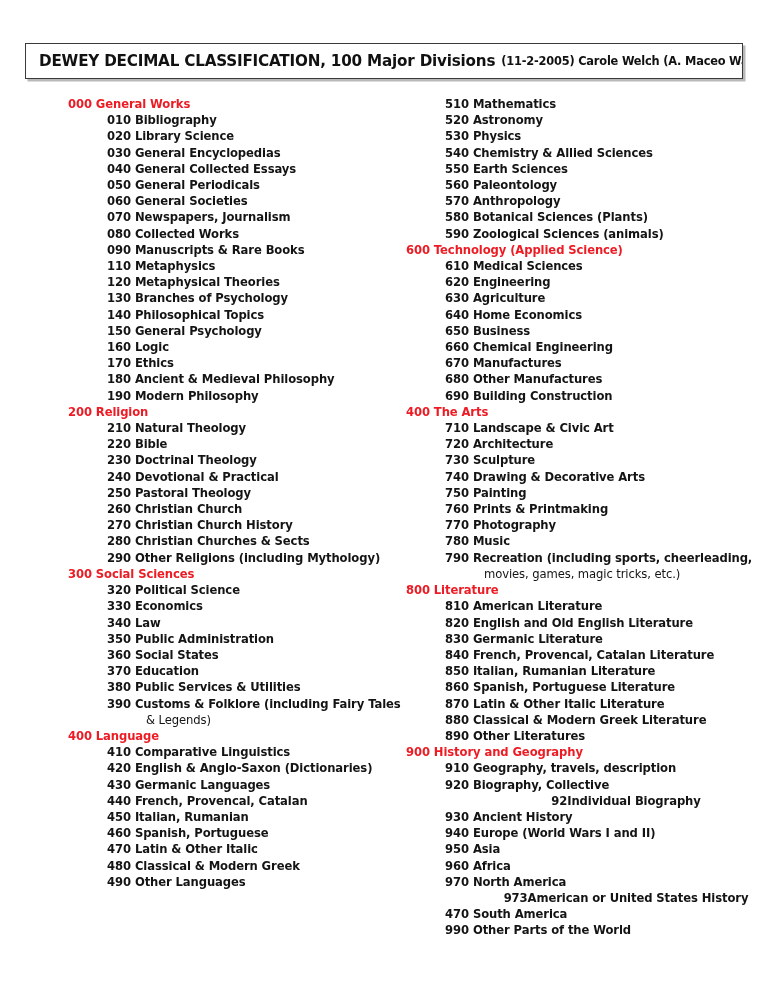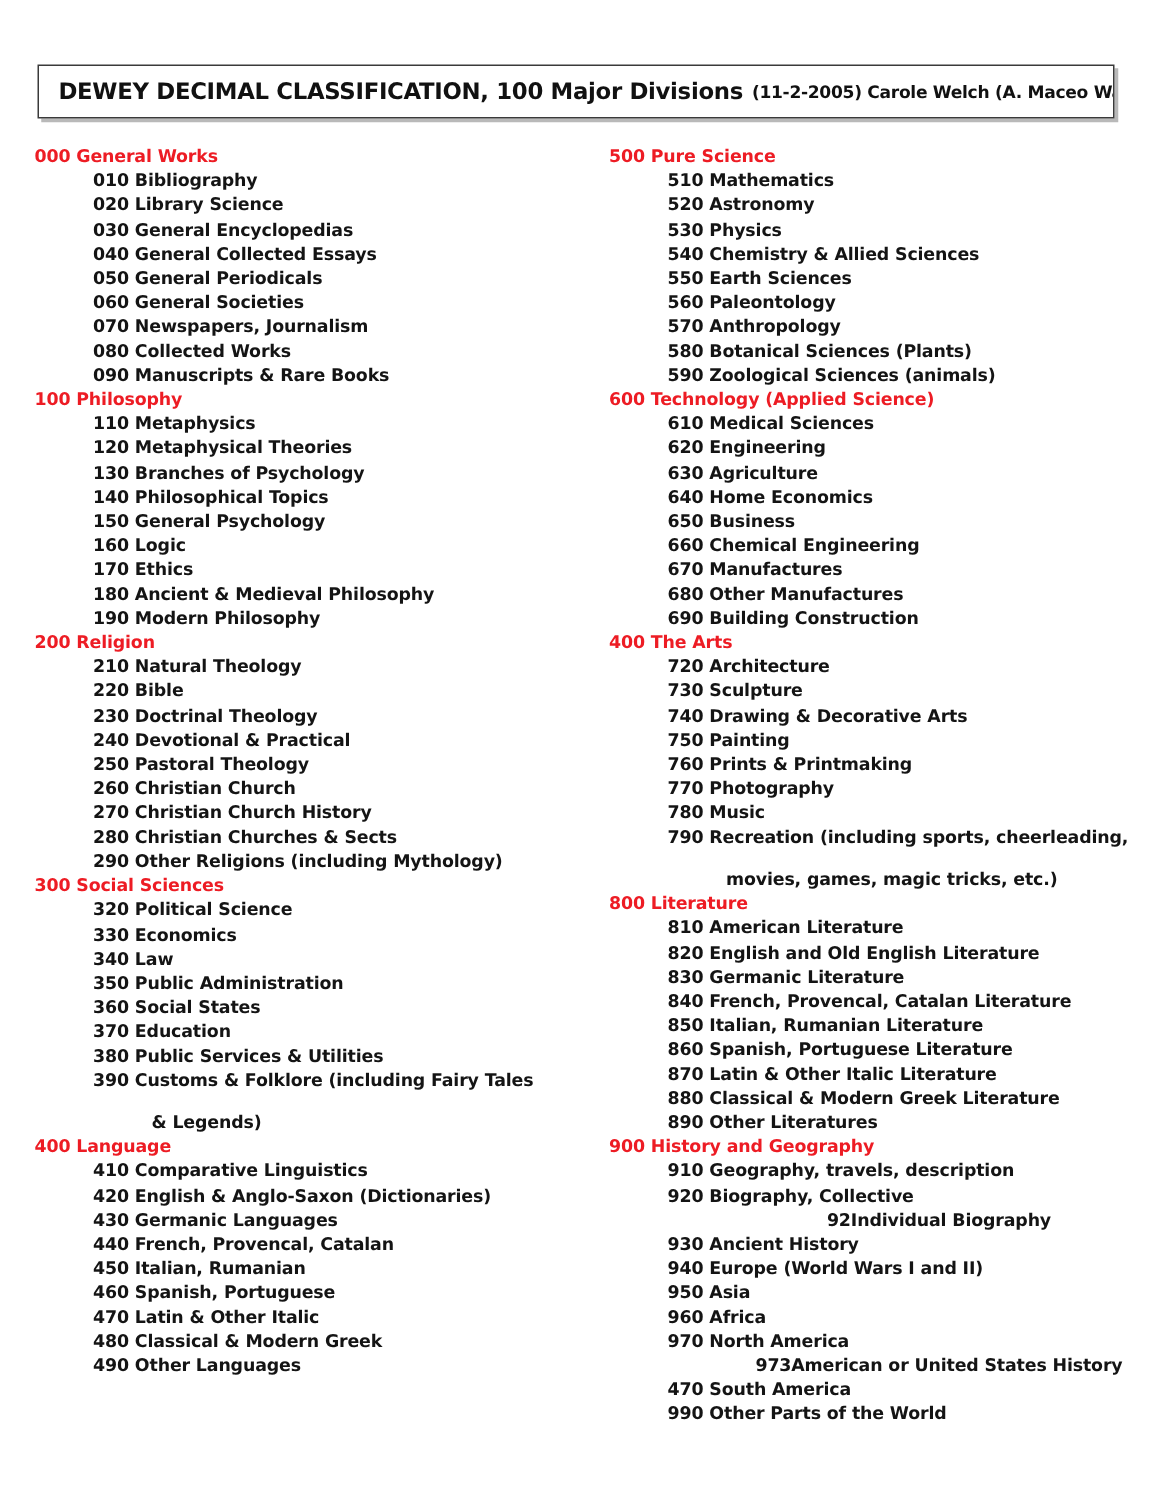--- a/index.html
+++ b/index.html
@@ -59,21 +59,21 @@
     position: absolute;
     left: 0;
     top: 96px;
     width: 768px;
     display: flex;
   }
   .col {
     width: 384px;
     box-sizing: border-box;
   }
-  .col-left  { padding-left: 23px; }
+  .col-left  { padding-left: 68px; }
   .col-right { padding-left: 22px; }
 
   
   .group { }
 
   .group-head {
     color: #ED1C24;
     font-size: 11.6px;
     font-weight: bold;
     line-height: 16.2px;
@@ -87,27 +87,26 @@
     color: #141414;
     padding-left: 39px;
     white-space: nowrap;
     letter-spacing: -0.1px;
   }
   .entry .num { margin-right: 4px; }
 
   
   .entry-cont {
     font-size: 11.6px;
-    font-weight: bold;
+    font-weight: normal;
     line-height: 16.2px;
     color: #141414;
     padding-left: 78px;
     white-space: nowrap;
     letter-spacing: -0.1px;
-    margin-top: 12px;
   }
   
   .entry-sub {
     font-size: 11.6px;
     font-weight: bold;
     line-height: 16.2px;
     color: #141414;
     padding-left: 78px;
     white-space: nowrap;
     letter-spacing: -0.1px;
@@ -132,21 +131,20 @@
           <div class="entry"><span class="num">020</span><span class="lbl">Library Science</span></div>
           <div class="entry"><span class="num">030</span><span class="lbl">General Encyclopedias</span></div>
           <div class="entry"><span class="num">040</span><span class="lbl">General Collected Essays</span></div>
           <div class="entry"><span class="num">050</span><span class="lbl">General Periodicals</span></div>
           <div class="entry"><span class="num">060</span><span class="lbl">General Societies</span></div>
           <div class="entry"><span class="num">070</span><span class="lbl">Newspapers, Journalism</span></div>
           <div class="entry"><span class="num">080</span><span class="lbl">Collected Works</span></div>
           <div class="entry"><span class="num">090</span><span class="lbl">Manuscripts &amp; Rare Books</span></div>
         </div>
         <div class="group">
-          <div class="group-head">100 Philosophy</div>
           <div class="entry"><span class="num">110</span><span class="lbl">Metaphysics</span></div>
           <div class="entry"><span class="num">120</span><span class="lbl">Metaphysical Theories</span></div>
           <div class="entry"><span class="num">130</span><span class="lbl">Branches of Psychology</span></div>
           <div class="entry"><span class="num">140</span><span class="lbl">Philosophical Topics</span></div>
           <div class="entry"><span class="num">150</span><span class="lbl">General Psychology</span></div>
           <div class="entry"><span class="num">160</span><span class="lbl">Logic</span></div>
           <div class="entry"><span class="num">170</span><span class="lbl">Ethics</span></div>
           <div class="entry"><span class="num">180</span><span class="lbl">Ancient &amp; Medieval Philosophy</span></div>
           <div class="entry"><span class="num">190</span><span class="lbl">Modern Philosophy</span></div>
         </div>
@@ -182,21 +180,20 @@
           <div class="entry"><span class="num">440</span><span class="lbl">French, Provencal, Catalan</span></div>
           <div class="entry"><span class="num">450</span><span class="lbl">Italian, Rumanian</span></div>
           <div class="entry"><span class="num">460</span><span class="lbl">Spanish, Portuguese</span></div>
           <div class="entry"><span class="num">470</span><span class="lbl">Latin &amp; Other Italic</span></div>
           <div class="entry"><span class="num">480</span><span class="lbl">Classical &amp; Modern Greek</span></div>
           <div class="entry"><span class="num">490</span><span class="lbl">Other Languages</span></div>
         </div>
       </div>
     <div class="col col-right">
         <div class="group">
-          <div class="group-head">500 Pure Science</div>
           <div class="entry"><span class="num">510</span><span class="lbl">Mathematics</span></div>
           <div class="entry"><span class="num">520</span><span class="lbl">Astronomy</span></div>
           <div class="entry"><span class="num">530</span><span class="lbl">Physics</span></div>
           <div class="entry"><span class="num">540</span><span class="lbl">Chemistry &amp; Allied Sciences</span></div>
           <div class="entry"><span class="num">550</span><span class="lbl">Earth Sciences</span></div>
           <div class="entry"><span class="num">560</span><span class="lbl">Paleontology</span></div>
           <div class="entry"><span class="num">570</span><span class="lbl">Anthropology</span></div>
           <div class="entry"><span class="num">580</span><span class="lbl">Botanical Sciences (Plants)</span></div>
           <div class="entry"><span class="num">590</span><span class="lbl">Zoological Sciences (animals)</span></div>
         </div>
@@ -207,20 +204,21 @@
           <div class="entry"><span class="num">630</span><span class="lbl">Agriculture</span></div>
           <div class="entry"><span class="num">640</span><span class="lbl">Home Economics</span></div>
           <div class="entry"><span class="num">650</span><span class="lbl">Business</span></div>
           <div class="entry"><span class="num">660</span><span class="lbl">Chemical Engineering</span></div>
           <div class="entry"><span class="num">670</span><span class="lbl">Manufactures</span></div>
           <div class="entry"><span class="num">680</span><span class="lbl">Other Manufactures</span></div>
           <div class="entry"><span class="num">690</span><span class="lbl">Building Construction</span></div>
         </div>
         <div class="group">
           <div class="group-head">400 The Arts</div>
+          <div class="entry"><span class="num">710</span><span class="lbl">Landscape &amp; Civic Art</span></div>
           <div class="entry"><span class="num">720</span><span class="lbl">Architecture</span></div>
           <div class="entry"><span class="num">730</span><span class="lbl">Sculpture</span></div>
           <div class="entry"><span class="num">740</span><span class="lbl">Drawing &amp; Decorative Arts</span></div>
           <div class="entry"><span class="num">750</span><span class="lbl">Painting</span></div>
           <div class="entry"><span class="num">760</span><span class="lbl">Prints &amp; Printmaking</span></div>
           <div class="entry"><span class="num">770</span><span class="lbl">Photography</span></div>
           <div class="entry"><span class="num">780</span><span class="lbl">Music</span></div>
           <div class="entry"><span class="num">790</span><span class="lbl">Recreation (including sports, cheerleading,</span></div>
           <div class="entry-cont">movies, games, magic tricks, etc.)</div>
         </div>

